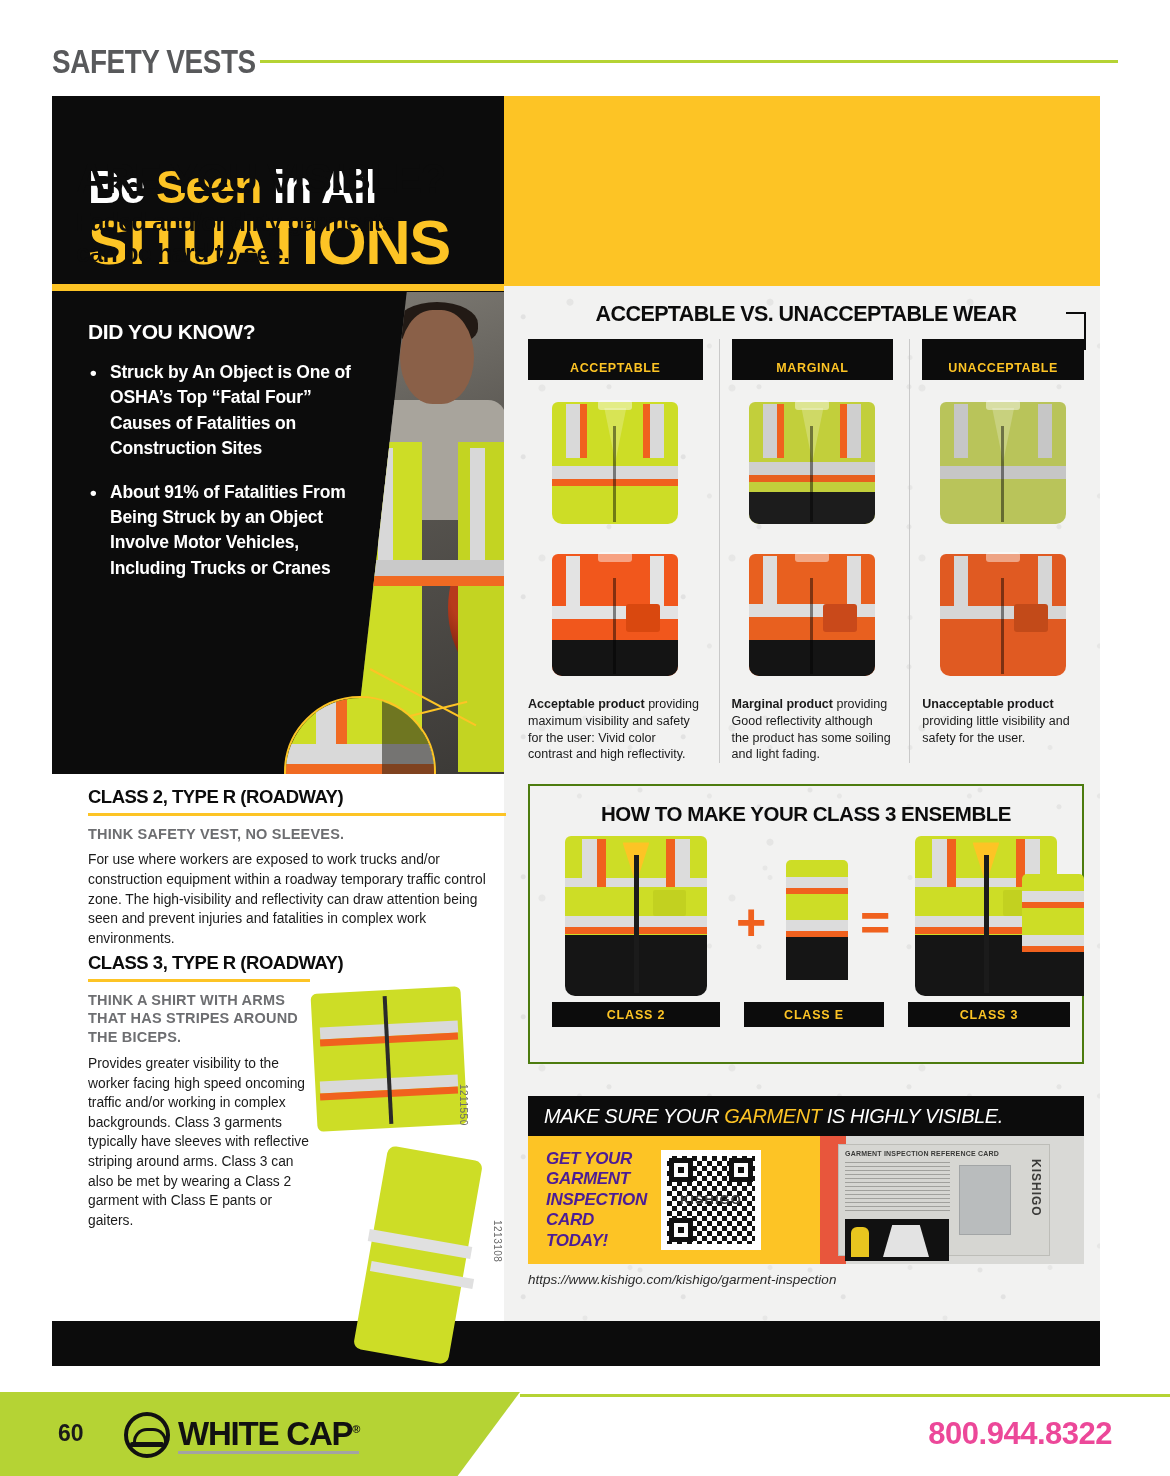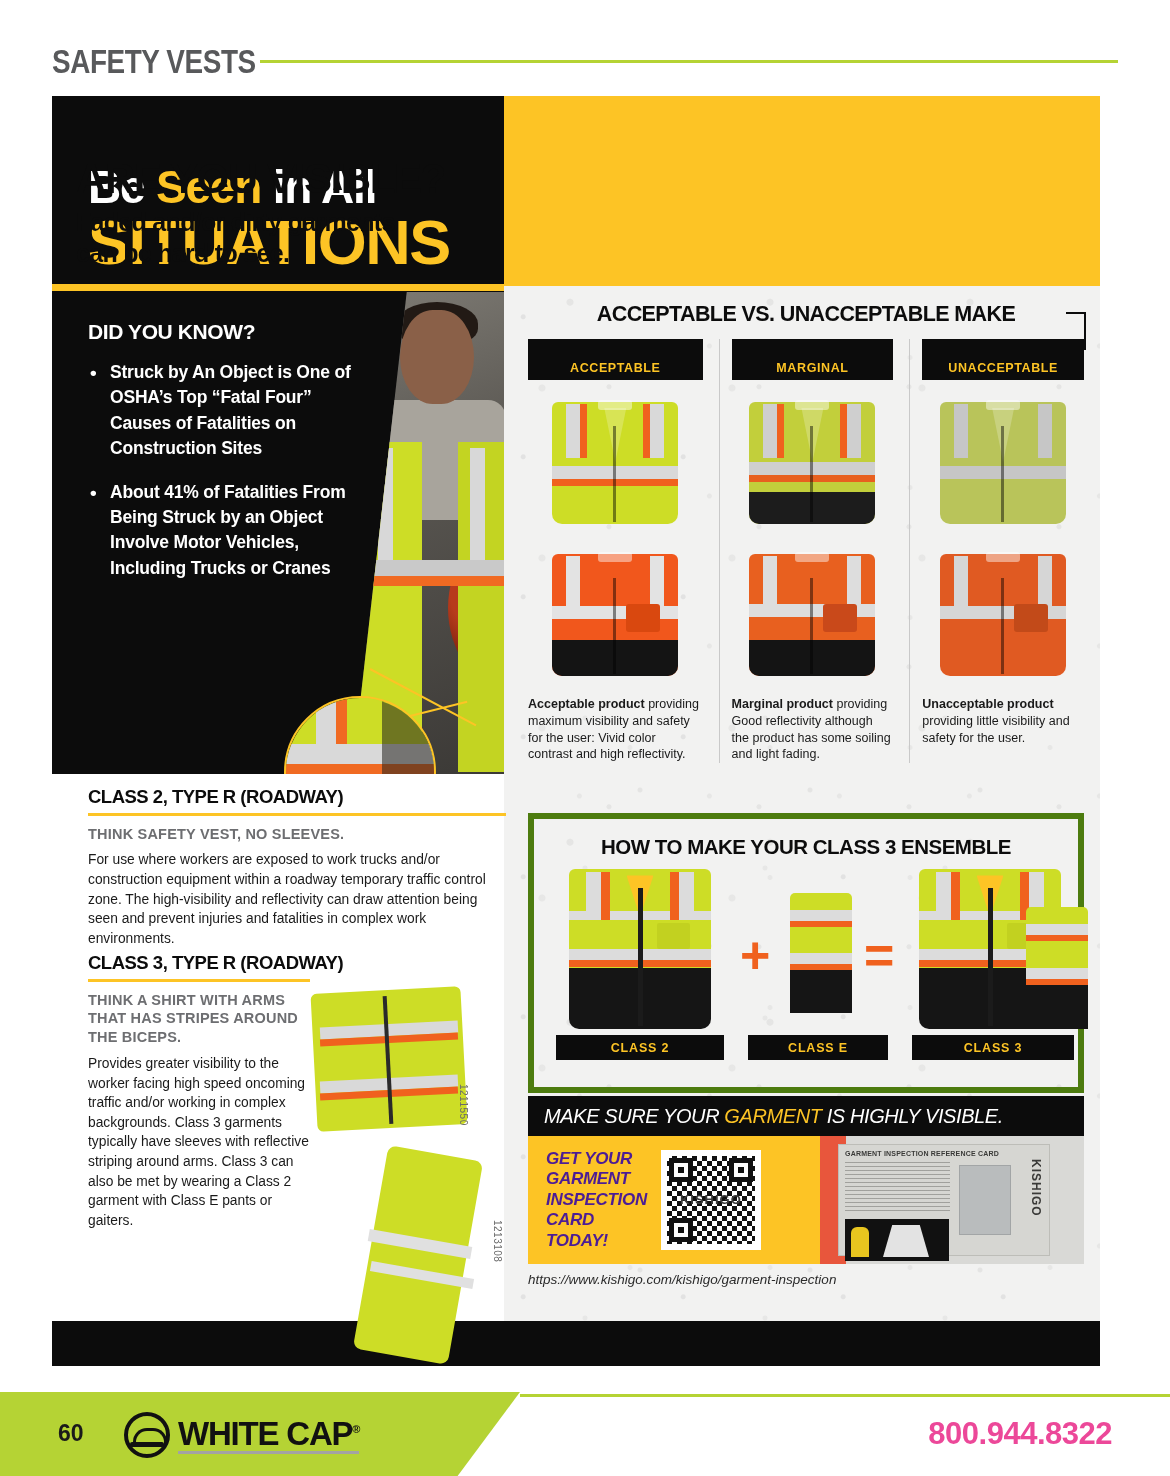--- a/index.html
+++ b/index.html
@@ -115,21 +115,21 @@
   .vest .band { position: absolute; left: 12px; width: 126px; }
   .vest .collar { position: absolute; left: 58px; top: 8px; width: 34px; height: 10px; background: rgba(255,255,255,.45); border-radius: 3px; }
   .vest .vee { position: absolute; left: 64px; top: 16px; width: 22px; height: 54px; background: #fff; opacity: .22; clip-path: polygon(0 0, 100% 0, 50% 100%); }
   .vest .zip { position: absolute; left: 73px; top: 34px; width: 3px; height: 96px; background: rgba(0,0,0,.45); }
   .vest .pocket { position: absolute; left: 86px; top: 60px; width: 34px; height: 28px; border-radius: 3px; }
 
   .cmp-cap { font-size: 12.5px; line-height: 1.34; color: #1a1a1a; margin-top: 4px; }
   .cmp-cap b { font-weight: bold; }
 
   
-  .ens { position: absolute; left: 476px; top: 688px; width: 556px; height: 280px; border: 6px solid #4d7c0f; z-index: 4; margin-top: 29px; }
+  .ens { position: absolute; left: 476px; top: 688px; width: 556px; height: 280px; border: 2px solid #4d7c0f; z-index: 4; }
   .ens-title { font-size: 20.5px; font-weight: bold; color: #0c0c0c; letter-spacing: -0.5px; text-align: center; margin-top: 16px; }
   .ens-row { position: relative; height: 168px; margin-top: 8px; }
   .ens-item { position: absolute; }
   .ens-v1 { left: 22px; top: 2px; width: 168px; height: 160px; }
   .ens-v2 { left: 256px; top: 26px; width: 62px; height: 120px; }
   .ens-v3 { left: 372px; top: 2px; width: 168px; height: 160px; }
   .ens-sleeve-extra { position: absolute; left: 492px; top: 40px; width: 62px; height: 122px; }
   .evest { position: relative; width: 100%; height: 100%; }
   .evest .top { position: absolute; left: 8%; top: 0; width: 84%; height: 62%; background: #cddd26; border-radius: 6px 6px 0 0; }
   .evest .btm { position: absolute; left: 8%; top: 62%; width: 84%; height: 38%; background: #151515; border-radius: 0 0 10px 10px; }
@@ -268,35 +268,35 @@
     <div class="hero">
       <div class="hero-l1"><span>Be </span><span class="accent">Seen</span><span> in All</span></div>
       <div class="hero-l2">SITUATIONS</div>
     </div>
     <div class="hero-underline"></div>
 
     <div class="dyk">
       <h3>DID YOU KNOW?</h3>
       <ul>
         <li>Struck by An Object is One of OSHA’s Top “Fatal Four” Causes of Fatalities on Construction Sites</li>
-        <li>About 41% of Fatalities From Being Struck by an Object Involve Motor Vehicles, Including Trucks or Cranes</li>
+        <li>About 91% of Fatalities From Being Struck by an Object Involve Motor Vehicles, Including Trucks or Cranes</li>
       </ul>
     </div>
 
     <div class="yellow-panel"></div>
     <div class="rh">
       <h2>ARE YOU VISIBLE?</h2>
       <p><span>Faded and/or dirty garments</span><br><span>can be hard to see.</span></p>
     </div>
 
     <div class="right-body"></div>
 
     <div class="cmp">
       <div class="cmp-title">
-        <span>ACCEPTABLE VS. UNACCEPTABLE MAKE</span>
+        <span>ACCEPTABLE VS. UNACCEPTABLE WEAR</span>
         <span class="cmp-bracket"></span>
       </div>
       <div class="cmp-cols">
 
         <div class="cmp-col">
           <div class="cmp-badge">ACCEPTABLE</div>
           <div class="cmp-imgs">
             <div class="vest">
               <div class="body" style="background:#cddd26"></div>
               <div class="collar"></div>

